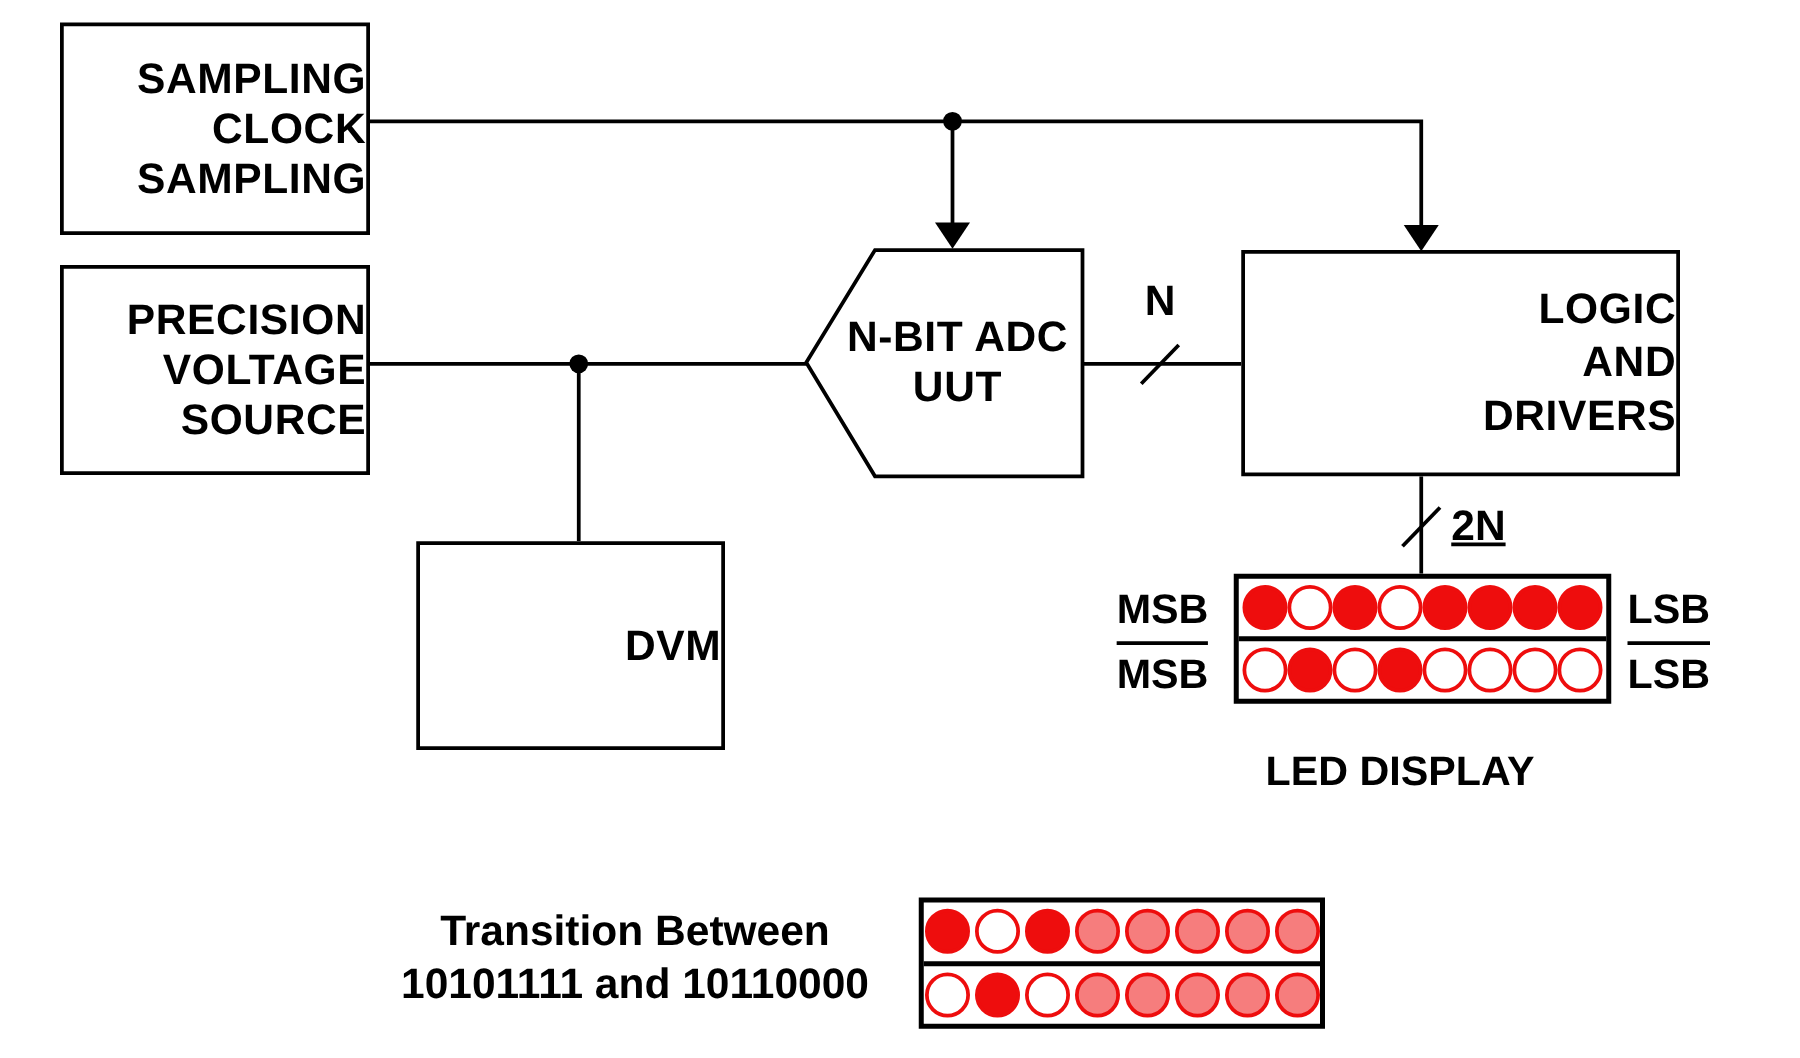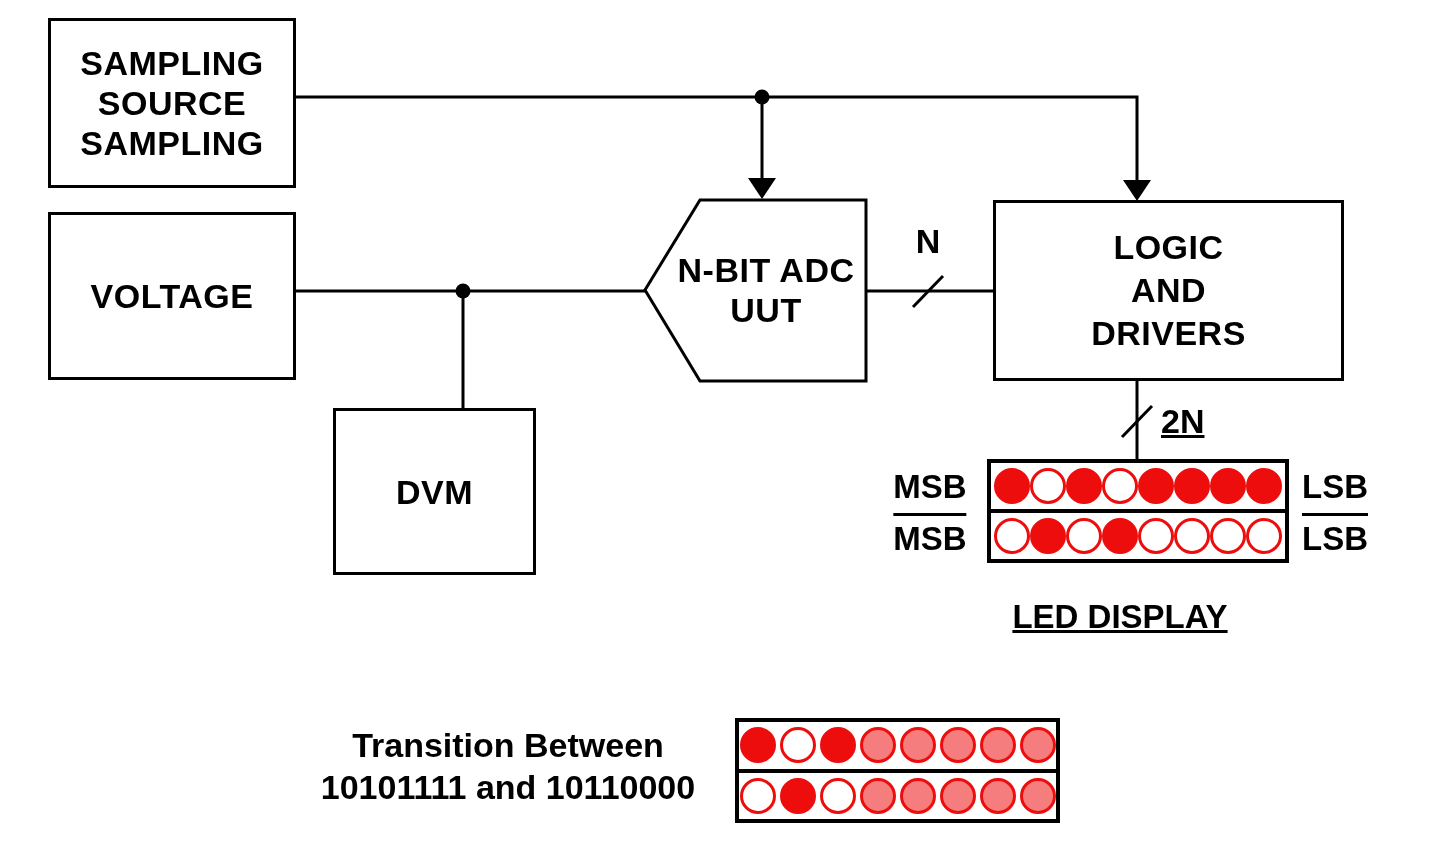--- a/index.html
+++ b/index.html
@@ -26,21 +26,21 @@
     left: 0; top: 0;
     width: 1440px; height: 846px;
   }
   .block {
     position: absolute;
     border: 3px solid var(--ink);
     background: #ffffff;
     display: flex;
     flex-direction: column;
     justify-content: center;
-    align-items: center;
+    align-items: flex-end;
     text-align: center;
     font-size: 34px;
     line-height: 40px;
     letter-spacing: 0.5px;
   }
   .plain-label {
     position: absolute;
     font-size: 34px;
     line-height: 40px;
     text-align: center;
@@ -119,29 +119,31 @@
     <path d="M913,307 L943,276" fill="none" stroke="#000" stroke-width="3"></path>
 
     <path d="M1137,381 L1137,459" fill="none" stroke="#000" stroke-width="3"></path>
     <path d="M1122,437 L1152,406" fill="none" stroke="#000" stroke-width="3"></path>
 
     <polygon points="700,200 866,200 866,381 700,381 645,290" fill="#ffffff" stroke="#000" stroke-width="3"></polygon>
   </svg>
 
   <div class="block" style="left:48px; top:18px; width:248px; height:170px;">
     <div>SAMPLING</div>
+    <div>CLOCK</div>
+    <div>SAMPLING</div>
+  </div>
+
+  <div class="block" style="left:48px; top:212px; width:248px; height:168px;">
+    <div>PRECISION</div>
+    <div>VOLTAGE</div>
     <div>SOURCE</div>
-    <div>SAMPLING</div>
-  </div>
-
-  <div class="block" style="left:48px; top:212px; width:248px; height:168px;">
-    <div>VOLTAGE</div>
-  </div>
-
-  <div class="block" style="left:333px; top:408px; width:203px; height:167px;">
+  </div>
+
+  <div class="block" style="left:333px; top:433px; width:247px; height:167px;">
     <div>DVM</div>
   </div>
 
   <div class="block" style="left:993px; top:200px; width:351px; height:181px; line-height:43px;">
     <div>LOGIC</div>
     <div>AND</div>
     <div>DRIVERS</div>
   </div>
 
   <div class="adc-label">
@@ -177,21 +179,21 @@
 
   <div class="plain-label center-xy" style="left:930px; top:487px; font-size:33px;">MSB</div>
   <div class="plain-label center-xy" style="left:930px; top:536px; font-size:33px;">
     <span class="overline-txt">MSB</span>
   </div>
   <div class="plain-label center-xy" style="left:1335px; top:487px; font-size:33px;">LSB</div>
   <div class="plain-label center-xy" style="left:1335px; top:536px; font-size:33px;">
     <span class="overline-txt">LSB</span>
   </div>
 
-  <div class="caption center-xy" style="left:1120px; top:617px;text-decoration:underline;">LED DISPLAY</div>
+  <div class="caption center-xy" style="left:1120px; top:617px;">LED DISPLAY</div>
 
   <div id="transition-display" class="led-box" style="left:735px; top:718px; width:325px; height:105px;">
     <div class="led-row divided">
         <span class="led on"></span>
         <span class="led off"></span>
         <span class="led on"></span>
         <span class="led dim"></span>
         <span class="led dim"></span>
         <span class="led dim"></span>
         <span class="led dim"></span>

